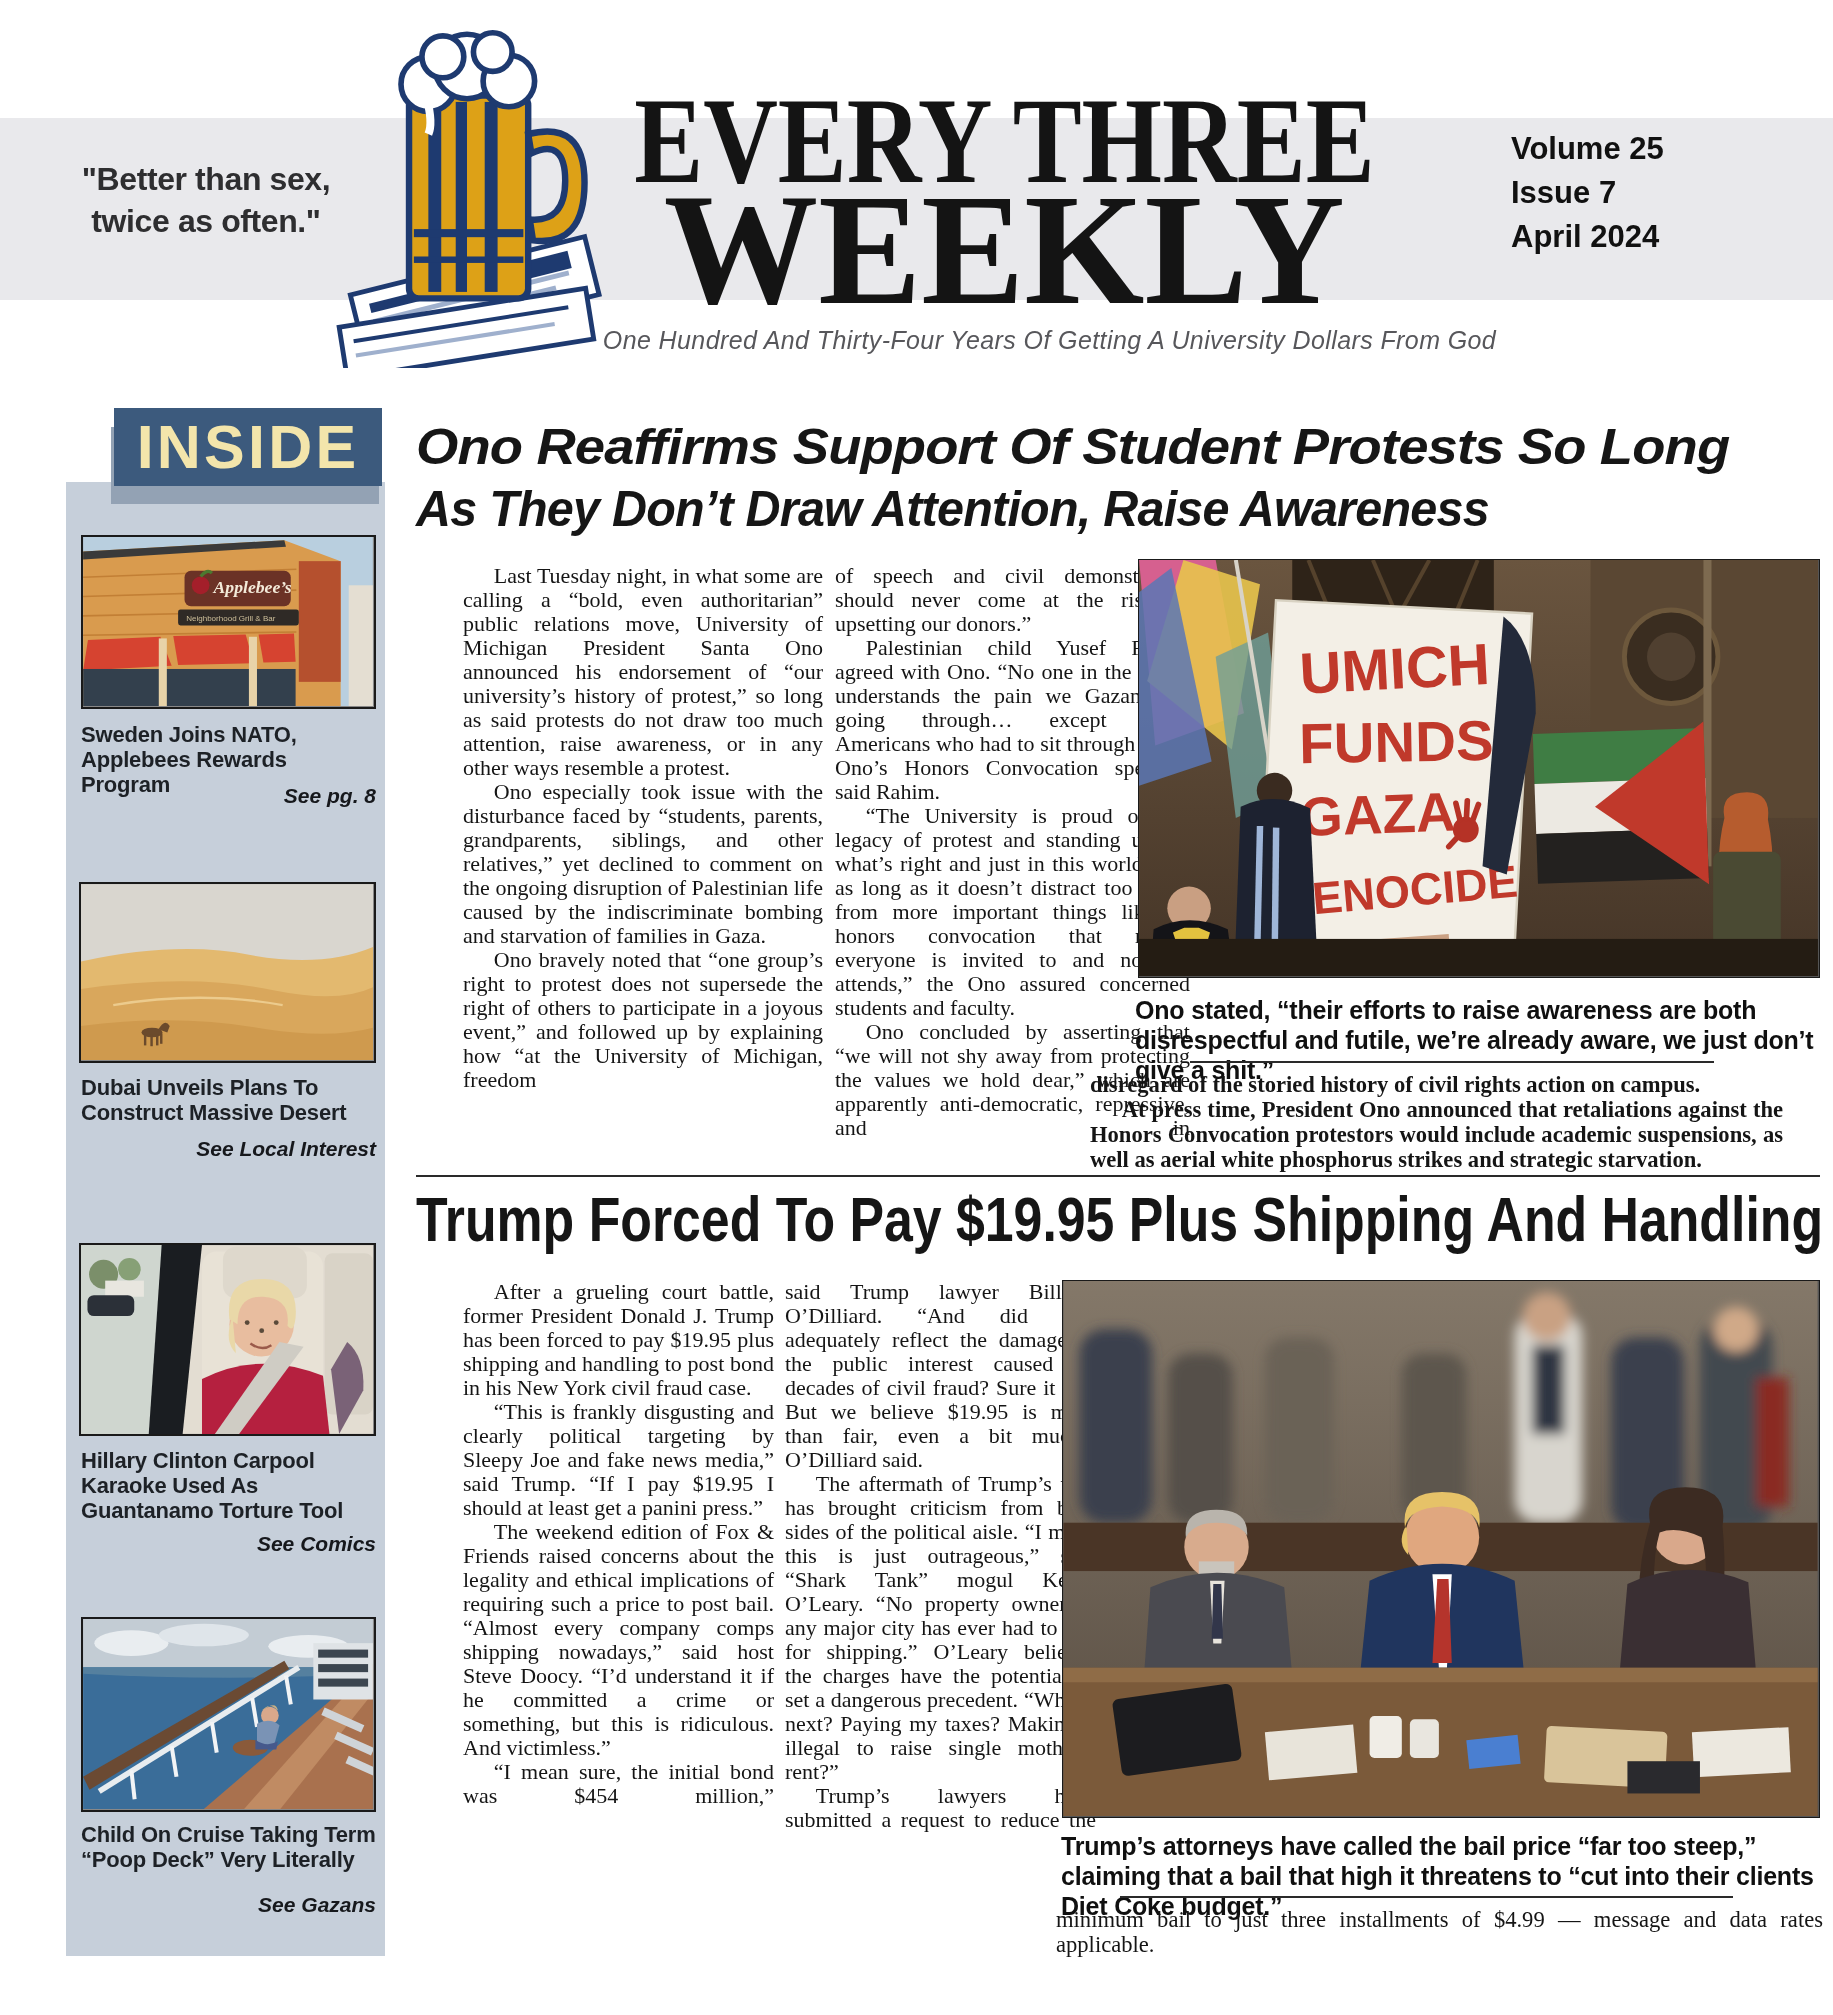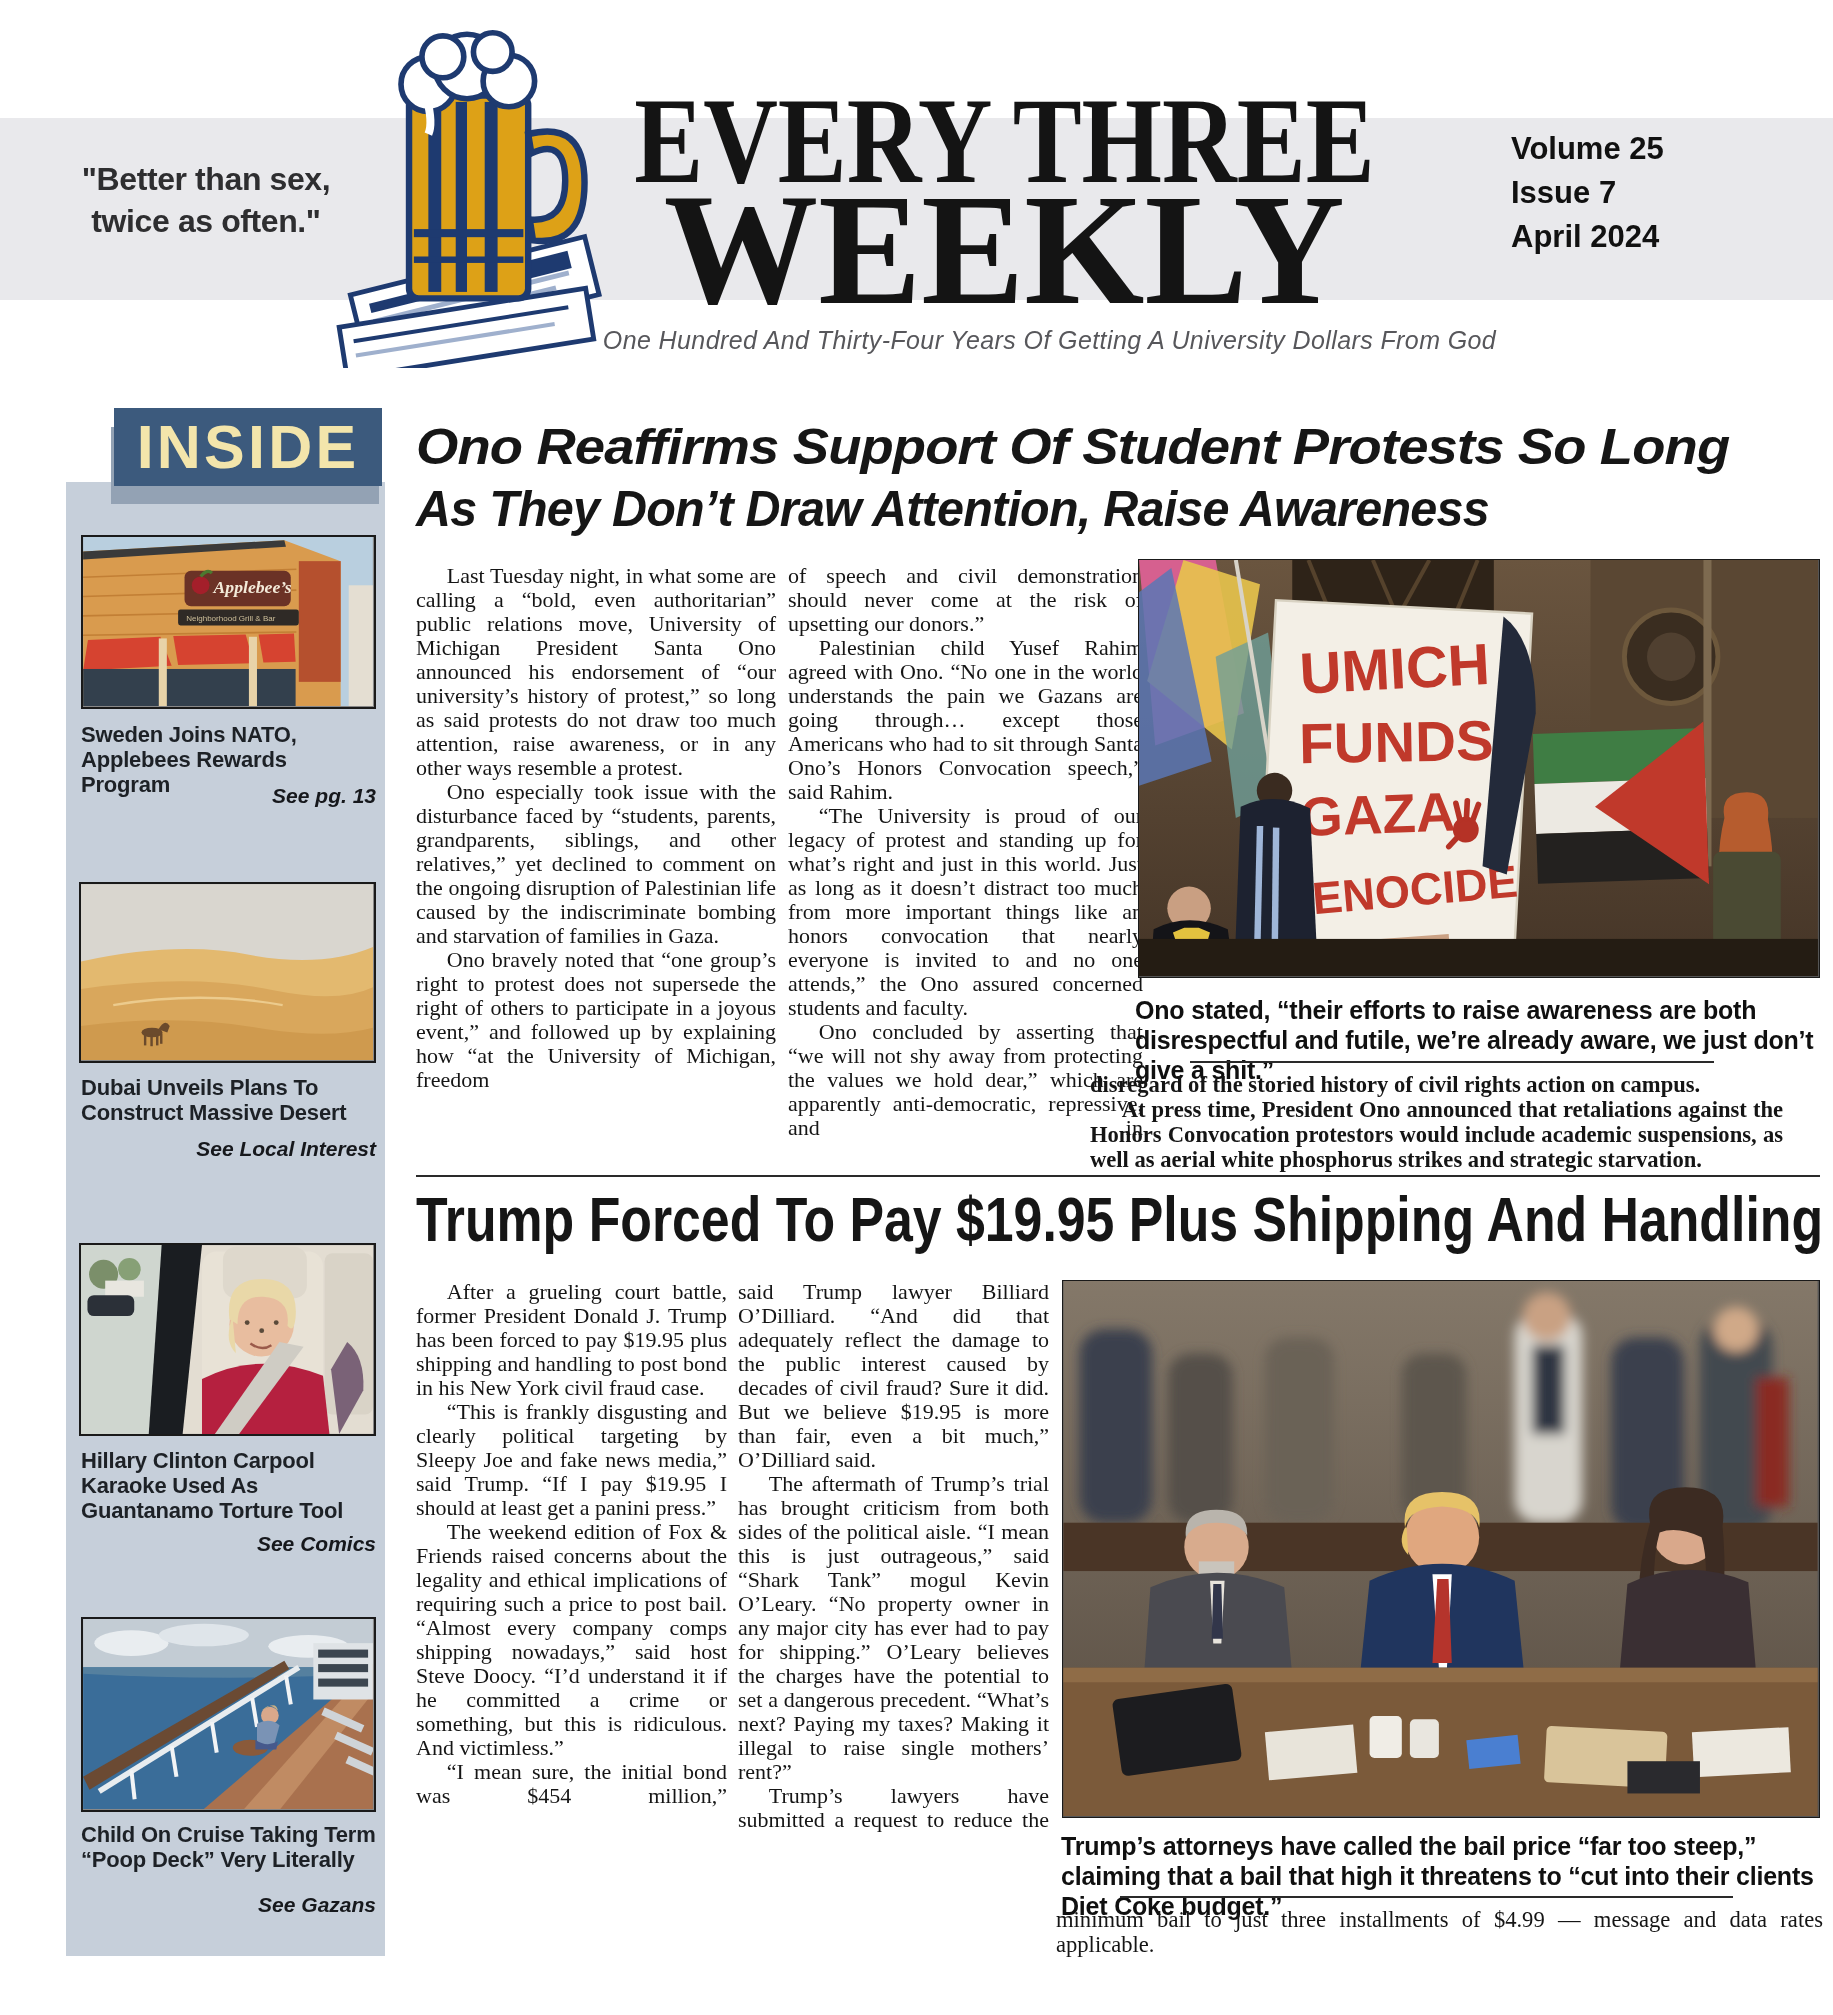--- a/index.html
+++ b/index.html
@@ -33,21 +33,21 @@
   #inside-box span{font-weight:bold;font-size:61px;letter-spacing:3.2px;color:var(--inside-text);}
   .side-img{border:2.4px solid #1a1a1a;background:#888;overflow:hidden;}
   .side-img svg{display:block;}
   .side-cap{left:81px;width:297px;font-weight:bold;font-size:22px;line-height:25px;
     color:#1d2126;letter-spacing:-0.2px;}
   .side-see{left:81px;width:295px;text-align:right;font-weight:bold;font-style:italic;
     font-size:21px;color:#16181c;}
   
   .hl1{left:416px;font-style:italic;font-weight:bold;font-size:50px;color:#161616;letter-spacing:-0.8px;}
   .serifcol{font-family:"Liberation Serif","DejaVu Serif",serif;font-size:22px;line-height:24px;
-    text-align:justify;color:#151515;}
+    text-align:justify;color:#151515;margin-left:47px;}
   .serifcol p{text-indent:1.4em;}
   .serifcol p.noind{text-indent:0;}
   .serifcol p.runon{text-align-last:justify;}
   .photo{border:1.6px solid #1a1a1a;overflow:hidden;background:#555;}
   .photocap{font-weight:bold;font-size:25px;line-height:30px;color:#101010;letter-spacing:-0.2px;}
   .rule{background:#2a2a2a;height:1.6px;}
   #hl2{top:1183px;font-weight:bold;font-size:63px;color:#161616;}
   .bigserif{font-family:"Liberation Serif","DejaVu Serif",serif;font-size:22.6px;line-height:25px;
     text-align:justify;color:#151515;}
   .bigserif p{text-indent:1.4em;}
@@ -144,21 +144,21 @@
         <polygon points="112,123 202,121 212,157 118,159" fill="#d64330"></polygon>
         <polygon points="218,121 262,120 264,155 224,156" fill="#d64330"></polygon>
         <rect x="0" y="164" width="264" height="46" fill="#33404d"></rect>
         <rect x="94" y="126" width="10" height="84" fill="#e8d3a8"></rect>
         <rect x="206" y="124" width="10" height="86" fill="#e8d3a8"></rect>
         <rect x="330" y="60" width="30" height="150" fill="#e4ded2"></rect>
       </g>
     </svg>
   </div>
   <div class="abs side-cap" style="top:722px;">Sweden Joins NATO, Applebees Rewards Program</div>
-  <div class="abs side-see" style="top:784px;">See pg. 13</div>
+  <div class="abs side-see" style="top:784px;">See pg. 8</div>
 
   <div class="abs side-img" style="left:79px;top:882px;width:297px;height:181px;">
     <svg width="292" height="176" viewBox="0 0 362 218">
       <rect width="362" height="218" fill="#d9d6cf"></rect>
       <path d="M0 96 Q120 70 210 88 Q300 104 362 78 L362 218 L0 218 Z" fill="#e3b96f"></path>
       <path d="M0 130 Q140 110 240 132 Q320 148 362 128 L362 218 L0 218 Z" fill="#d9a75c"></path>
       <path d="M0 176 Q120 160 230 180 Q310 192 362 178 L362 218 L0 218 Z" fill="#cf9a4e"></path>
       <path d="M40 150 Q150 132 250 150" stroke="#eccb8d" stroke-width="3" fill="none"></path>
       <g fill="#6b4a2c">
         <ellipse cx="88" cy="184" rx="13" ry="6"></ellipse>

